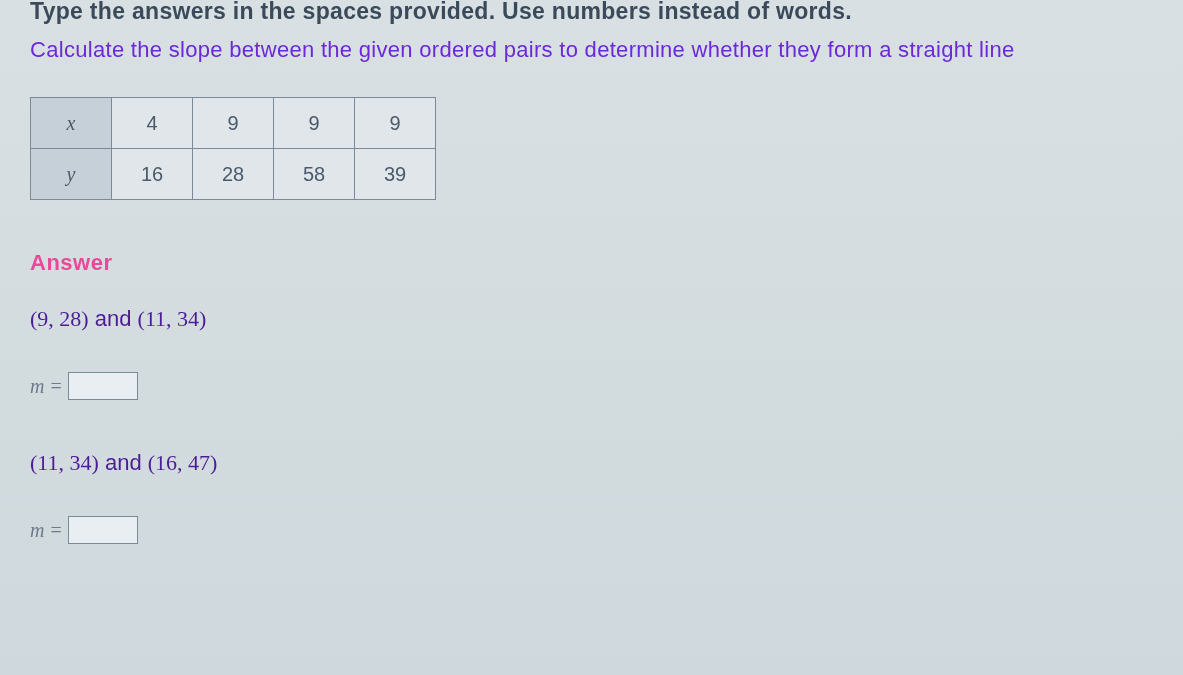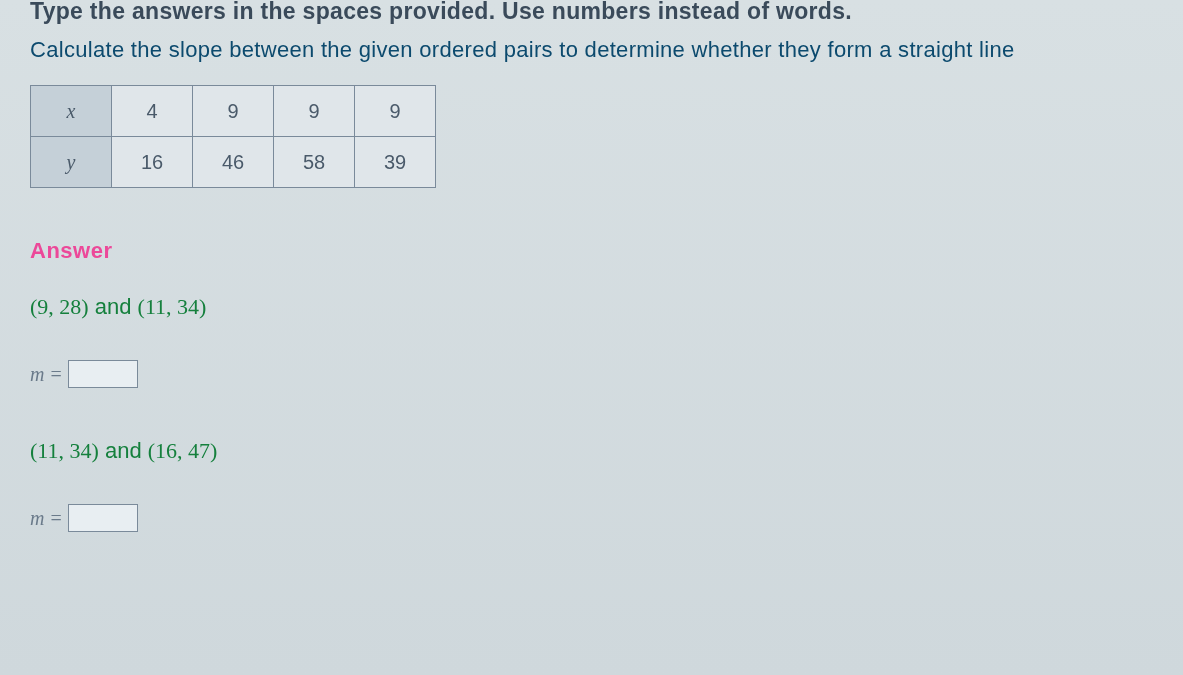--- a/index.html
+++ b/index.html
@@ -19,22 +19,22 @@
     .instruction {
       font-size: 23px;
       font-weight: bold;
       color: #3a4a5a;
       margin-top: -2px;
       margin-bottom: 12px;
       letter-spacing: 0.3px;
     }
     .question-text {
       font-size: 22px;
-      color: #0c4a6e;
-      margin-bottom: 22px;
+      color: #6d28d9;
+      margin-bottom: 34px;
       letter-spacing: 0.3px;
     }
     table.data-table {
       border-collapse: collapse;
       margin-bottom: 50px;
     }
     table.data-table td, table.data-table th {
       border: 1px solid #7a8a9a;
       width: 78px;
       height: 48px;
@@ -53,21 +53,21 @@
     }
     .answer-heading {
       font-size: 22px;
       font-weight: bold;
       color: #ec4899;
       margin-bottom: 30px;
       letter-spacing: 0.5px;
     }
     .pair-line {
       font-size: 22px;
-      color: #15803d;
+      color: #4c1d95;
       margin-bottom: 40px;
       font-family: Georgia, serif;
     }
     .pair-line .num {
       font-family: Georgia, serif;
     }
     .pair-line .word {
       font-family: Arial, sans-serif;
     }
     .m-line {
@@ -111,21 +111,21 @@
         <tr>
       <th>x</th>
       <td>4</td>
       <td>9</td>
       <td>9</td>
       <td>9</td>
     </tr>
     <tr>
       <th>y</th>
       <td>16</td>
-      <td>46</td>
+      <td>28</td>
       <td>58</td>
       <td>39</td>
     </tr>
   </tbody>
     </table>
 
   <div class="answer-heading">Answer</div>
 
   <div class="pair-line">
     <span class="num">(9, 28)</span><span class="word"> and </span><span class="num">(11, 34)</span>

